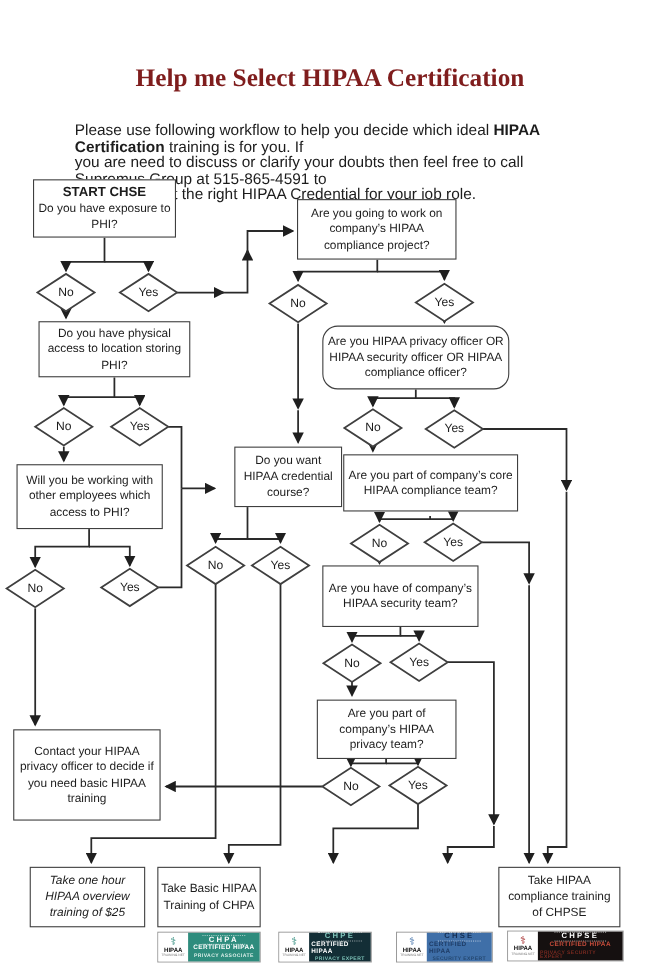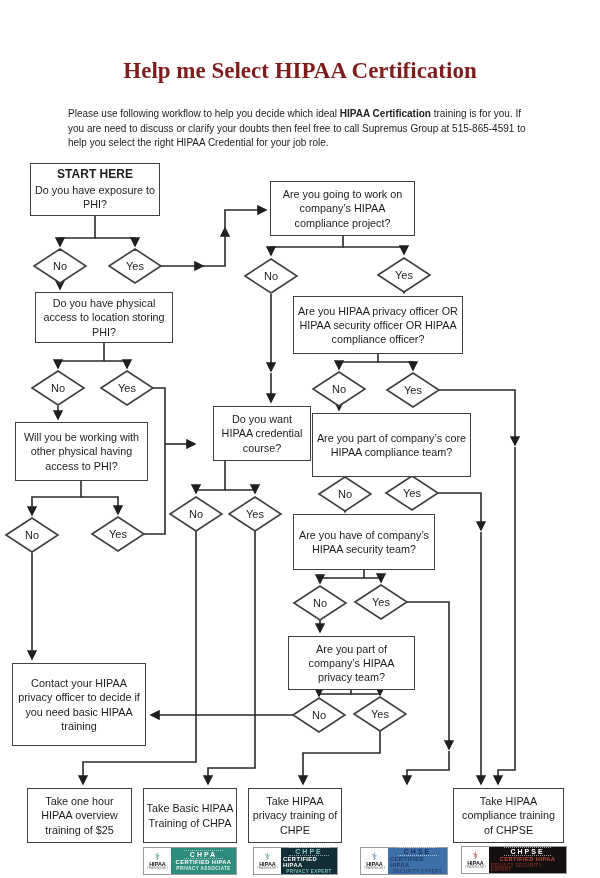--- a/index.html
+++ b/index.html
@@ -1,21 +1,21 @@
 <!DOCTYPE html>
 <html><head>
 <meta charset="utf-8">
 <style>
   html,body{margin:0;padding:0;background:#ffffff;}
   #page{position:relative;width:600px;height:878px;background:#ffffff;
         font-family:"Liberation Sans","DejaVu Sans",sans-serif;color:#1c1c1c;overflow:hidden;}
   #page-title{position:absolute;left:0;top:58px;width:600px;text-align:center;
         font-family:"Liberation Serif","DejaVu Serif",serif;font-weight:bold;
         font-size:23px;}
-  #intro{position:absolute;left:68px;top:97px;width:470px;font-size:10px;line-height:14.6px;}
+  #intro{position:absolute;left:68px;top:97px;width:470px;font-size:14px;line-height:14.6px;}
   #flow-svg{position:absolute;left:0;top:0;}
   .bx{position:absolute;background:#ffffff;border:1.6px solid #3f3f3f;
       display:flex;align-items:center;justify-content:center;text-align:center;
       font-size:10.8px;line-height:1.32;padding:2px;box-sizing:border-box;}
   .bx-title{font-weight:bold;font-size:12px;}
   .dlabel{position:absolute;width:52px;text-align:center;font-size:11px;line-height:12px;
       transform:translate(-50%,-50%);}
   
   .badge{position:absolute;height:28px;display:flex;border:1px solid #9a9a9a;box-sizing:border-box;}
   .badge-left{background:#ffffff;width:27px;display:flex;flex-direction:column;align-items:center;
@@ -105,35 +105,34 @@
         <polygon points="319,494 345,477 371,494 345,511"></polygon>
         <polygon points="386,493 412,476 438,493 412,510"></polygon>
         <polygon points="294,603 320,586 346,603 320,620"></polygon>
         <polygon points="355,602 381,585 407,602 381,619"></polygon>
         <polygon points="293,715 319,698 345,715 319,732"></polygon>
         <polygon points="354,714 380,697 406,714 380,731"></polygon>
       </g>
   </svg>
 
   <div class="bx" style="left:30px;top:163px;width:130px;height:53px;">
-    <div><div class="bx-title">START HERE</div><span>Do you have exposure to PHI?</span></div>
+    <div><div class="bx-title">START CHSE</div><span>Do you have exposure to PHI?</span></div>
   </div>
   <div class="bx" style="left:35px;top:292px;width:138px;height:51px;">Do you have physical access to location storing PHI?</div>
-  <div class="bx" style="left:15px;top:422px;width:133px;height:59px;">Will you be working with other physical having access to PHI?</div>
+  <div class="bx" style="left:15px;top:422px;width:133px;height:59px;">Will you be working with other employees which access to PHI?</div>
   <div class="bx" style="left:12px;top:663px;width:134px;height:83px;text-align:center;">Contact your HIPAA privacy officer to decide if you need basic HIPAA training</div>
   <div class="bx" style="left:270px;top:181px;width:145px;height:55px;">Are you going to work on company’s HIPAA compliance project?</div>
-  <div class="bx" style="left:293px;top:296px;width:170px;height:58px;">Are you HIPAA privacy officer OR HIPAA security officer OR HIPAA compliance officer?</div>
+  <div class="bx" style="left:293px;top:296px;width:170px;height:58px;border-radius:14px;">Are you HIPAA privacy officer OR HIPAA security officer OR HIPAA compliance officer?</div>
   <div class="bx" style="left:199px;top:406px;width:98px;height:55px;margin-left:14px;">Do you want HIPAA credential course?</div>
-  <div class="bx" style="left:312px;top:413px;width:159px;height:64px;">Are you part of company’s core HIPAA compliance team?</div>
+  <div class="bx" style="left:312px;top:413px;width:159px;height:52px;">Are you part of company’s core HIPAA compliance team?</div>
   <div class="bx" style="left:293px;top:514px;width:142px;height:56px;">Are you have of company’s HIPAA security team?</div>
   <div class="bx" style="left:288px;top:636px;width:127px;height:54px;">Are you part of company’s HIPAA privacy team?</div>
 
-  <div class="bx" style="left:27px;top:788px;width:105px;height:55px;">Take one hour HIPAA overview training of $25</div>
+  <div class="bx" style="left:27px;top:788px;width:105px;height:55px;font-style:italic;">Take one hour HIPAA overview training of $25</div>
   <div class="bx" style="left:143px;top:788px;width:94px;height:55px;">Take Basic HIPAA Training of CHPA</div>
-  <div class="bx" style="left:248px;top:788px;width:94px;height:55px;">Take HIPAA privacy training of CHPE</div>
   <div class="bx" style="left:453px;top:788px;width:111px;height:55px;">Take HIPAA compliance training of CHPSE</div>
 
   <div id="diamond-labels">
       <div class="dlabel" style="left: 60px; top: 266px;">No</div>
       <div class="dlabel" style="left: 135px; top: 266px;">Yes</div>
       <div class="dlabel" style="left: 58px; top: 388px;">No</div>
       <div class="dlabel" style="left: 127px; top: 388px;">Yes</div>
       <div class="dlabel" style="left: 32px; top: 535px;">No</div>
       <div class="dlabel" style="left: 118px; top: 534px;">Yes</div>
       <div class="dlabel" style="left: 271px; top: 276px;">No</div>

